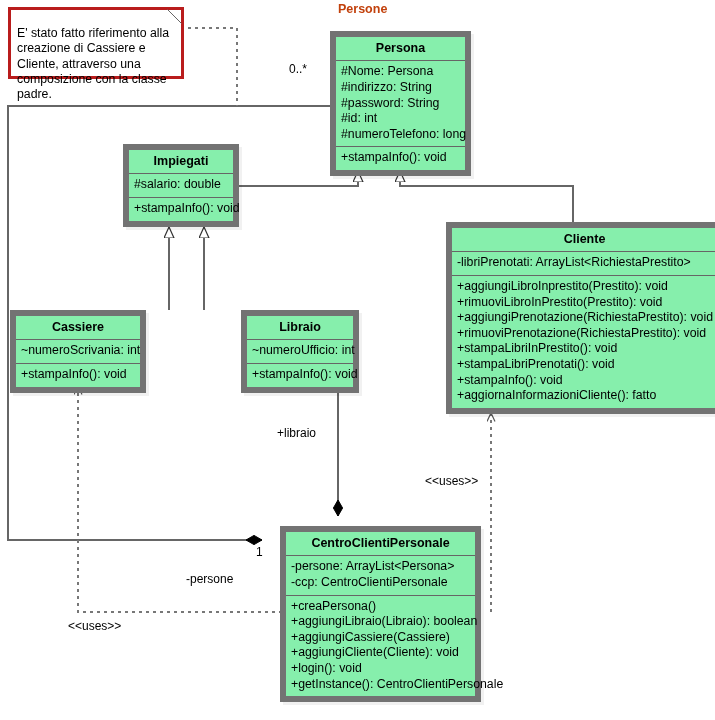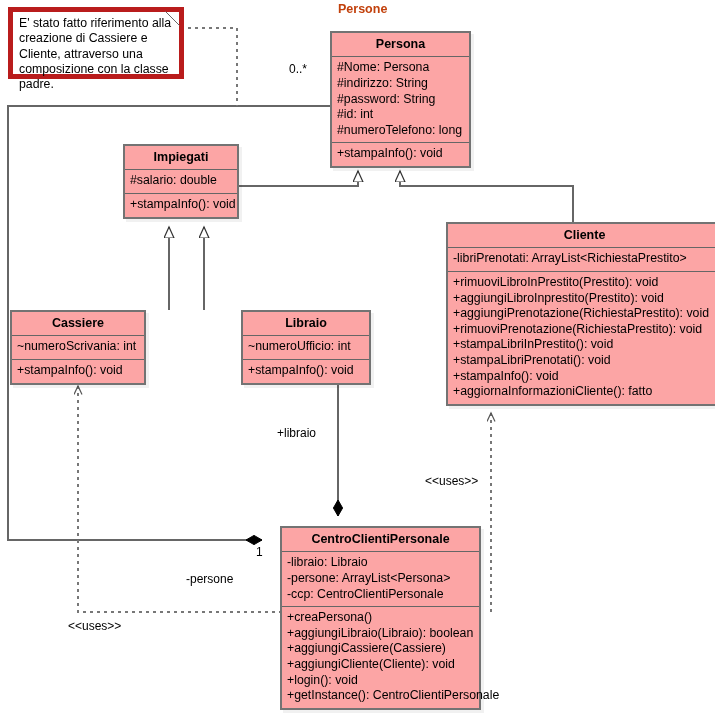--- a/index.html
+++ b/index.html
@@ -23,22 +23,22 @@
     left: 0;
     top: 0;
     width: 715px;
     height: 720px;
     pointer-events: none;
   }
   
   .uml-class {
     position: absolute;
     box-sizing: border-box;
-    background: #fca5a5;
-    border: 2px solid #737373;
+    background: #86efac;
+    border: 6px solid #737373;
     box-shadow: 3px 3px 0 rgba(0,0,0,0.055);
     z-index: 5;
   }
   .uml-name {
     text-align: center;
     font-weight: bold;
     font-size: 12.5px;
     color: #000000;
     padding: 4px 6px 5px 6px;
     line-height: 1.15;
@@ -57,26 +57,26 @@
     font-size: 12.3px;
     color: #000000;
     line-height: 15.6px;
     white-space: nowrap;
   }
   
   .uml-note {
     position: absolute;
     box-sizing: border-box;
     background: #ffffff;
-    border: 5px solid #b91c1c;
+    border: 3px solid #b91c1c;
     z-index: 6;
     font-size: 12.3px;
     line-height: 15.3px;
     color: #000000;
-    padding: 4px 6px;
+    padding: 16px 6px;
   }
   .note-fold-line {
     position: absolute;
     right: -1px;
     top: -1px;
     width: 15px;
     height: 15px;
     pointer-events: none;
   }
   
@@ -184,22 +184,22 @@
   </div>
 
   <div class="uml-class" style="left:446px; top:222px; width:277px;">
     <div class="uml-name">Cliente</div>
     <div class="uml-sep"></div>
     <div class="uml-compartment">
       <div class="row">-libriPrenotati: ArrayList&lt;RichiestaPrestito&gt;</div>
     </div>
     <div class="uml-sep"></div>
     <div class="uml-compartment">
+      <div class="row">+aggiungiLibroInprestito(Prestito): void</div>
       <div class="row">+rimuoviLibroInPrestito(Prestito): void</div>
-      <div class="row">+aggiungiLibroInprestito(Prestito): void</div>
       <div class="row">+aggiungiPrenotazione(RichiestaPrestito): void</div>
       <div class="row">+rimuoviPrenotazione(RichiestaPrestito): void</div>
       <div class="row">+stampaLibriInPrestito(): void</div>
       <div class="row">+stampaLibriPrenotati(): void</div>
       <div class="row">+stampaInfo(): void</div>
       <div class="row">+aggiornaInformazioniCliente(): fatto</div>
     </div>
   </div>
 
   <div class="uml-class" style="left:10px; top:310px; width:136px;">
@@ -207,37 +207,36 @@
     <div class="uml-sep"></div>
     <div class="uml-compartment">
       <div class="row">~numeroScrivania: int</div>
     </div>
     <div class="uml-sep"></div>
     <div class="uml-compartment">
       <div class="row">+stampaInfo(): void</div>
     </div>
   </div>
 
-  <div class="uml-class" style="left:241px; top:310px; width:130px;">
+  <div class="uml-class" style="left:241px; top:310px; width:118px;">
     <div class="uml-name">Libraio</div>
     <div class="uml-sep"></div>
     <div class="uml-compartment">
       <div class="row">~numeroUfficio: int</div>
     </div>
     <div class="uml-sep"></div>
     <div class="uml-compartment">
       <div class="row">+stampaInfo(): void</div>
     </div>
   </div>
 
   <div class="uml-class" style="left:280px; top:526px; width:201px;">
     <div class="uml-name">CentroClientiPersonale</div>
     <div class="uml-sep"></div>
     <div class="uml-compartment">
-      <div class="row">-libraio: Libraio</div>
       <div class="row">-persone: ArrayList&lt;Persona&gt;</div>
       <div class="row">-ccp: CentroClientiPersonale</div>
     </div>
     <div class="uml-sep"></div>
     <div class="uml-compartment">
       <div class="row">+creaPersona()</div>
       <div class="row">+aggiungiLibraio(Libraio): boolean</div>
       <div class="row">+aggiungiCassiere(Cassiere)</div>
       <div class="row">+aggiungiCliente(Cliente): void</div>
       <div class="row">+login(): void</div>

